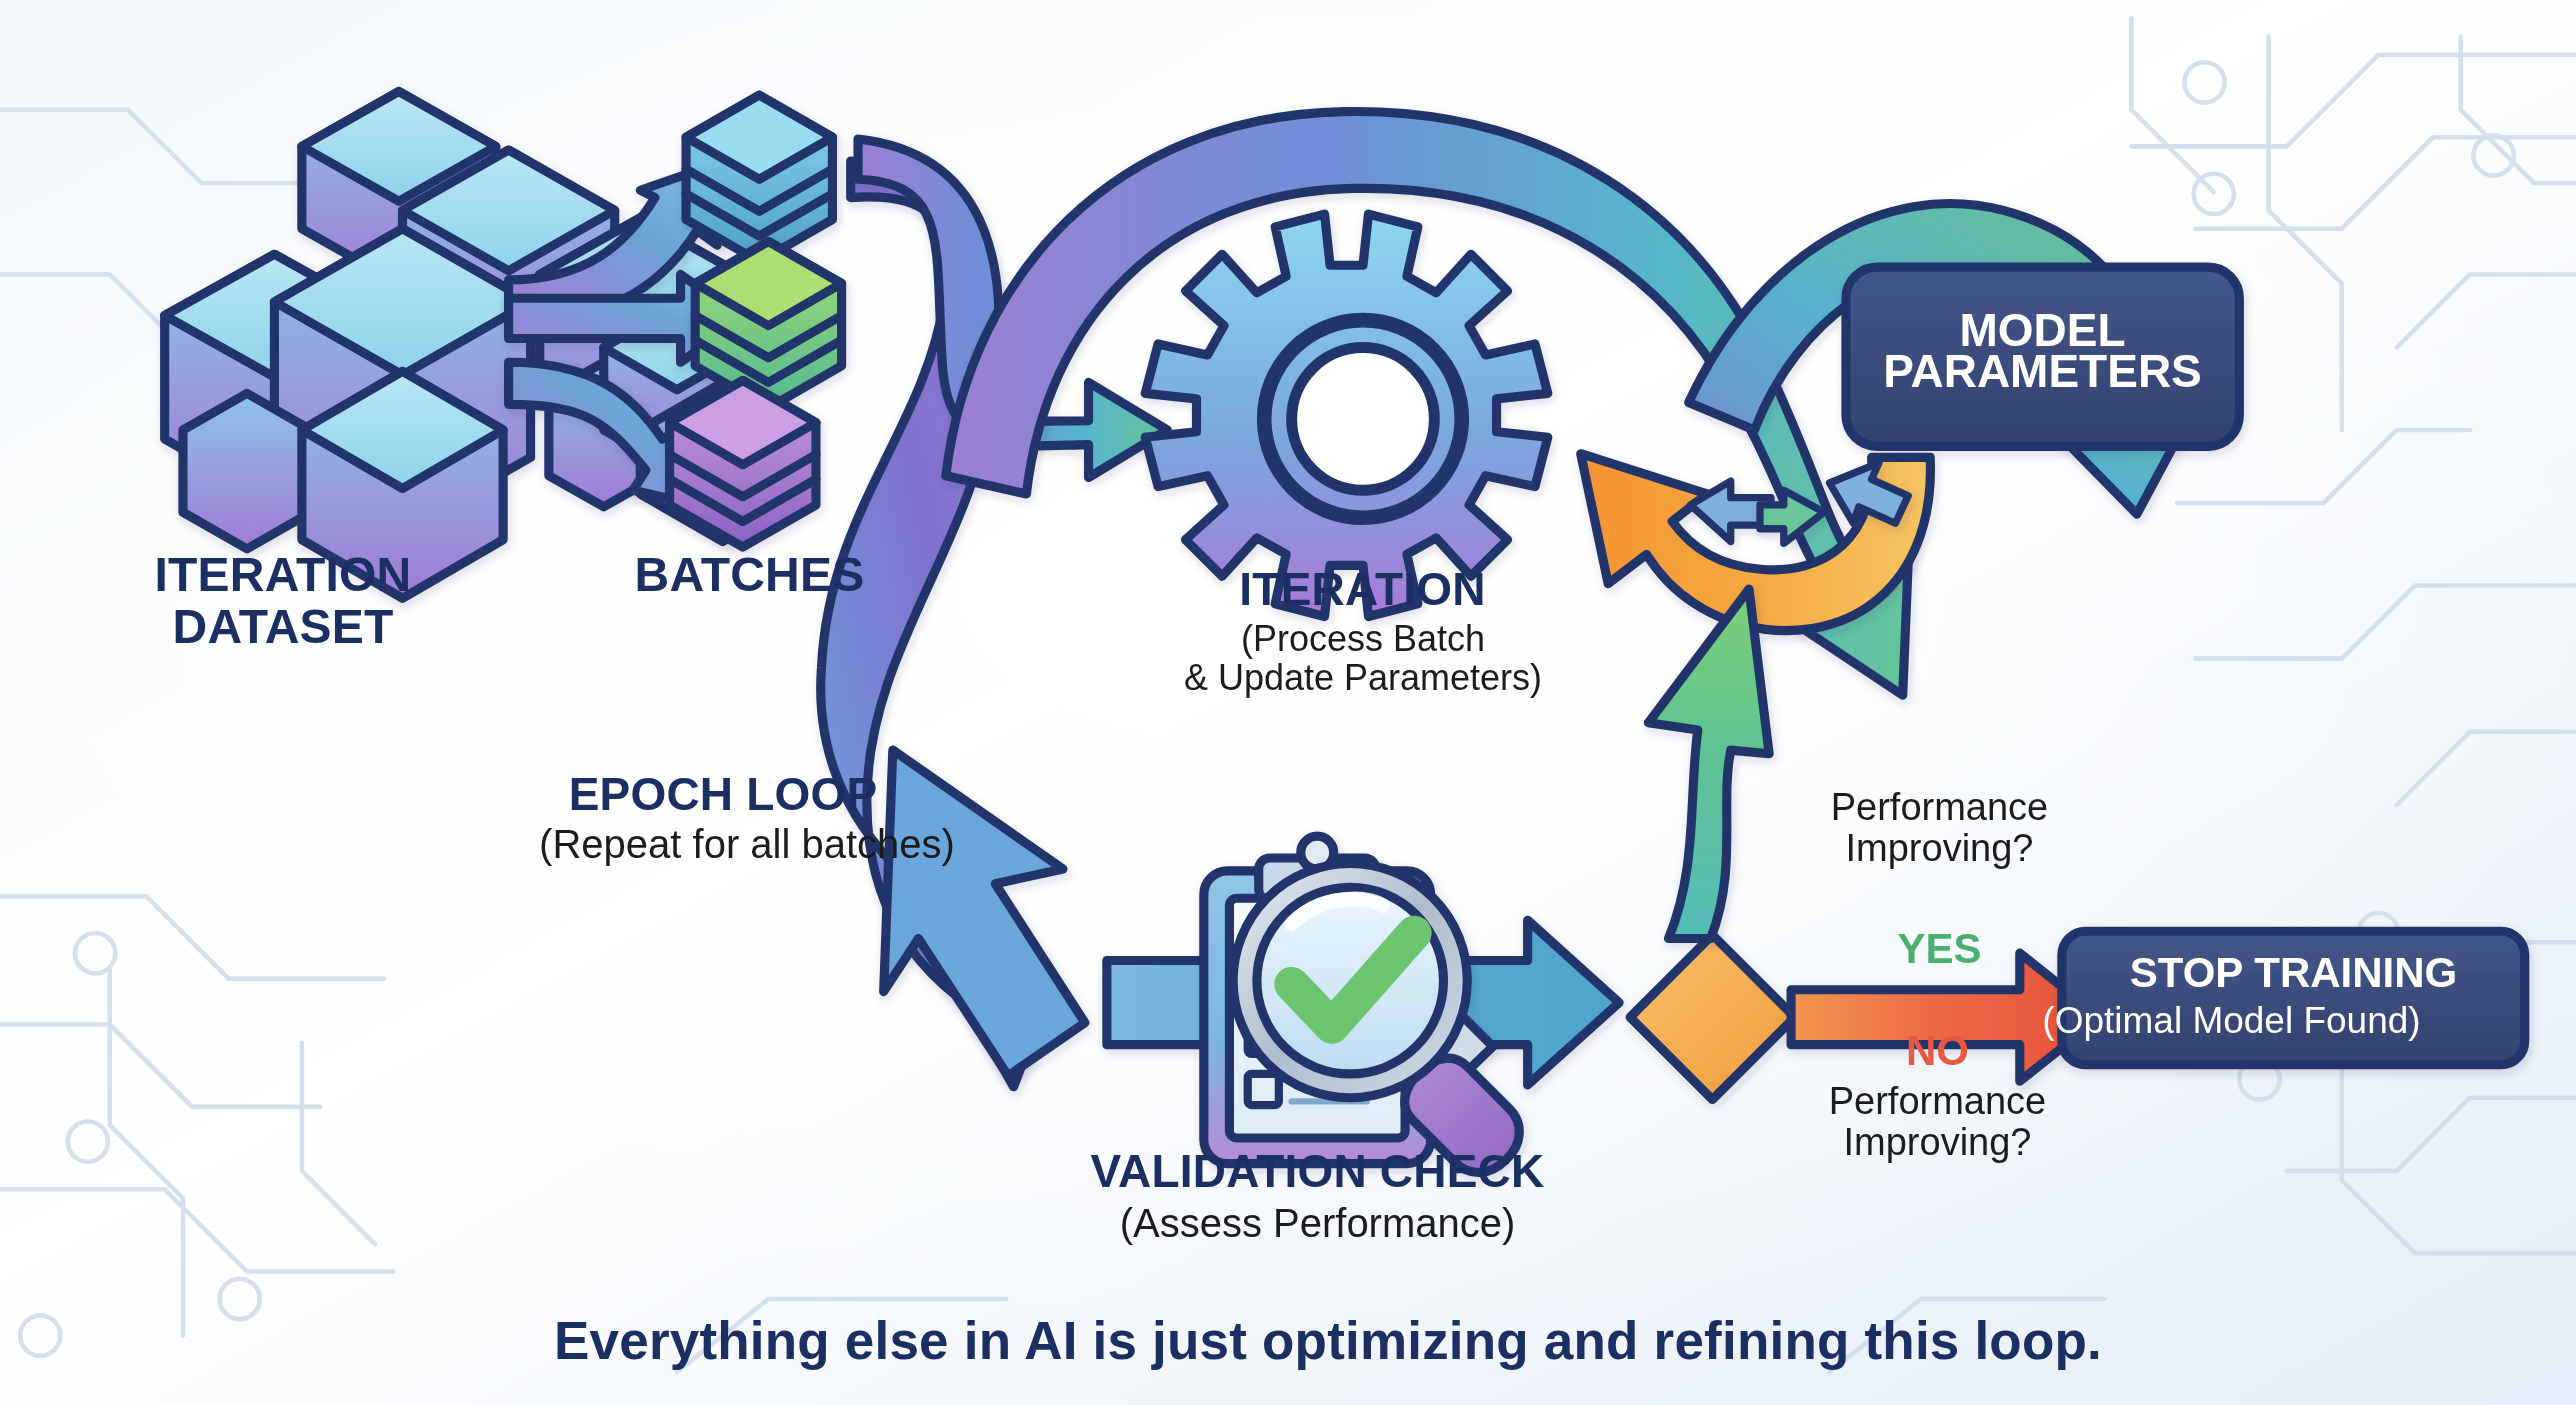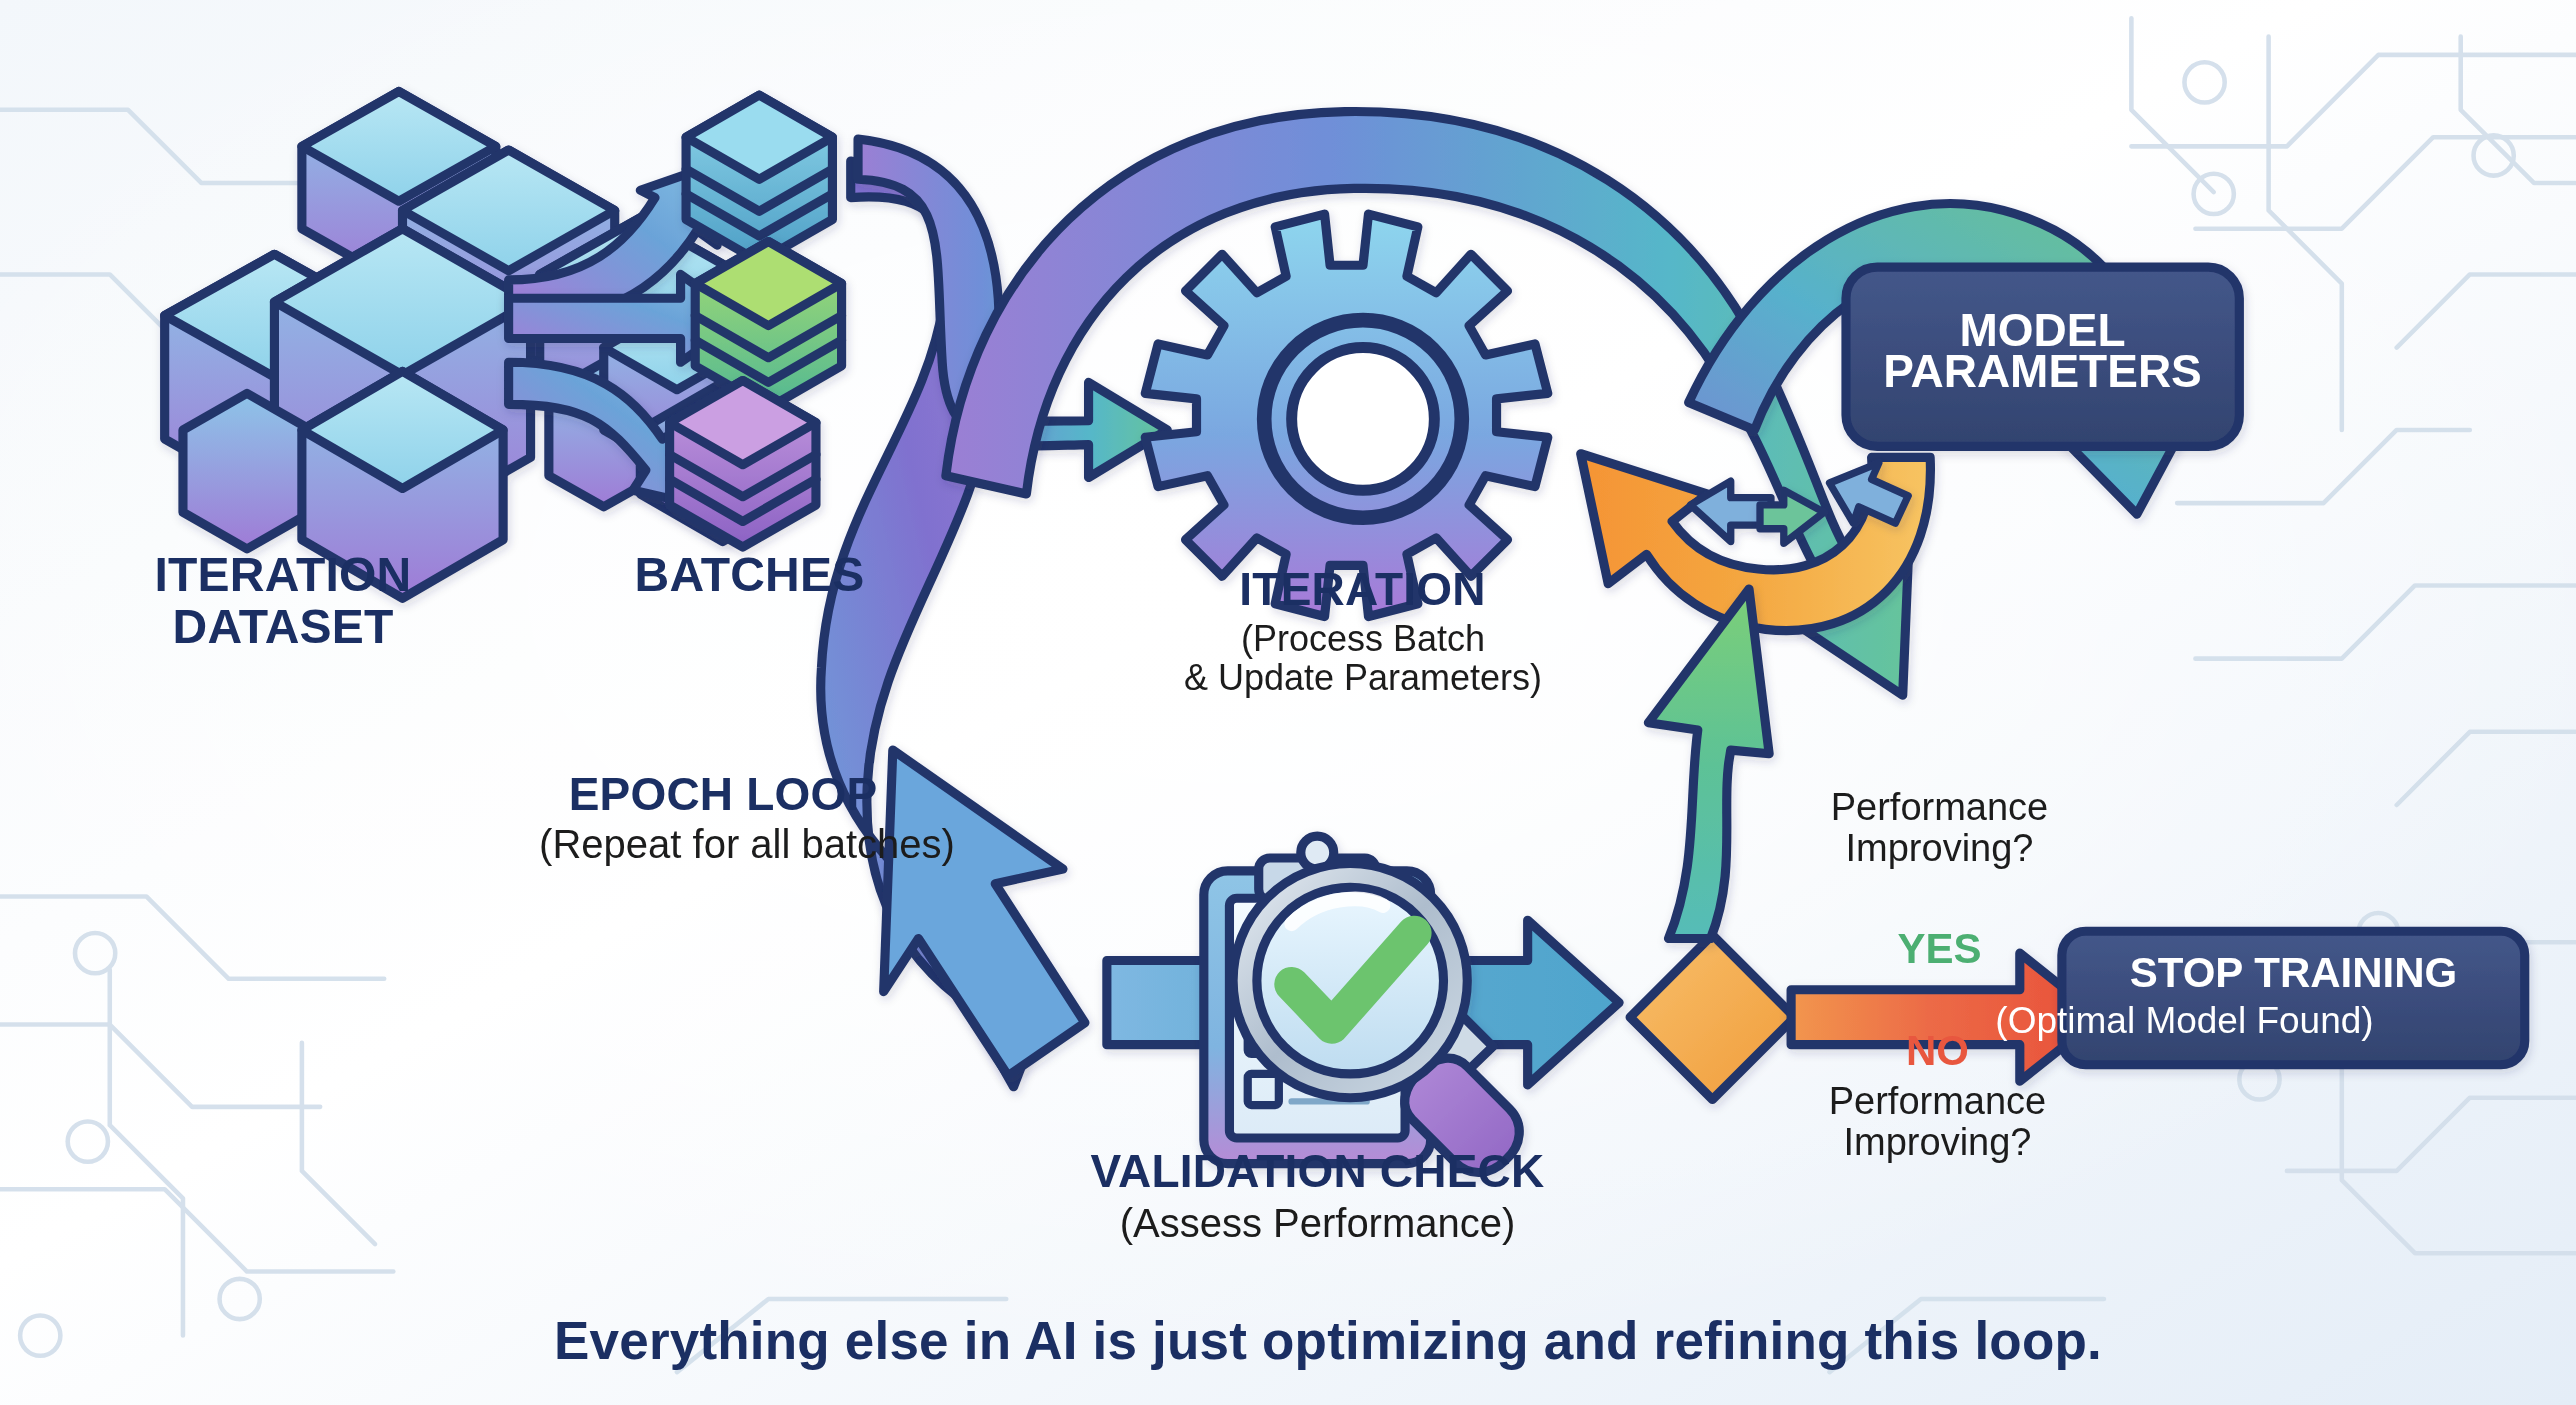--- a/index.html
+++ b/index.html
@@ -416,21 +416,21 @@
   <div class="lbl sub" style="left:1061px;top:620px;width:604px;font-size:36px;">(Process Batch
 &amp; Update Parameters)</div>
 
   <div class="lbl title" style="left:1025px;top:1147px;width:585px;font-size:46px;">VALIDATION CHECK</div>
   <div class="lbl sub" style="left:1025px;top:1202px;width:585px;font-size:40px;">(Assess Performance)</div>
 
   <div class="boxtext" style="left:1846px;top:289px;width:393px;font-size:46px;font-weight:bold;margin-top:16px;">MODEL</div>
   <div class="boxtext" style="left:1846px;top:346px;width:393px;font-size:46px;font-weight:bold;">PARAMETERS</div>
 
   <div class="boxtext" style="left:2062px;top:950px;width:463px;font-size:42px;font-weight:bold;">STOP TRAINING</div>
-  <div class="boxtext" style="left:1953px;top:1001px;width:463px;font-size:37px;">(Optimal Model Found)</div>
+  <div class="boxtext" style="left:2000px;top:1001px;width:463px;font-size:37px;">(Optimal Model Found)</div>
 
   <div class="lbl sub" style="left:1793px;top:787px;width:293px;font-size:38px;">Performance
 Improving?</div>
   <div class="lbl" style="left:1793px;top:884px;width:293px;font-size:42px;font-weight:bold;color:#4caf72;margin-top:42px;">YES</div>
 
   <div class="lbl" style="left:1791px;top:1028px;width:293px;font-size:42px;font-weight:bold;color:#e8573f;">NO</div>
   <div class="lbl sub" style="left:1773px;top:1081px;width:329px;font-size:38px;">Performance
 Improving?</div>
 
   <div class="lbl title" style="left:0px;top:1312px;width:2576px;font-size:53px;margin-left:40px;">Everything else in AI is just optimizing and refining this loop.</div>

